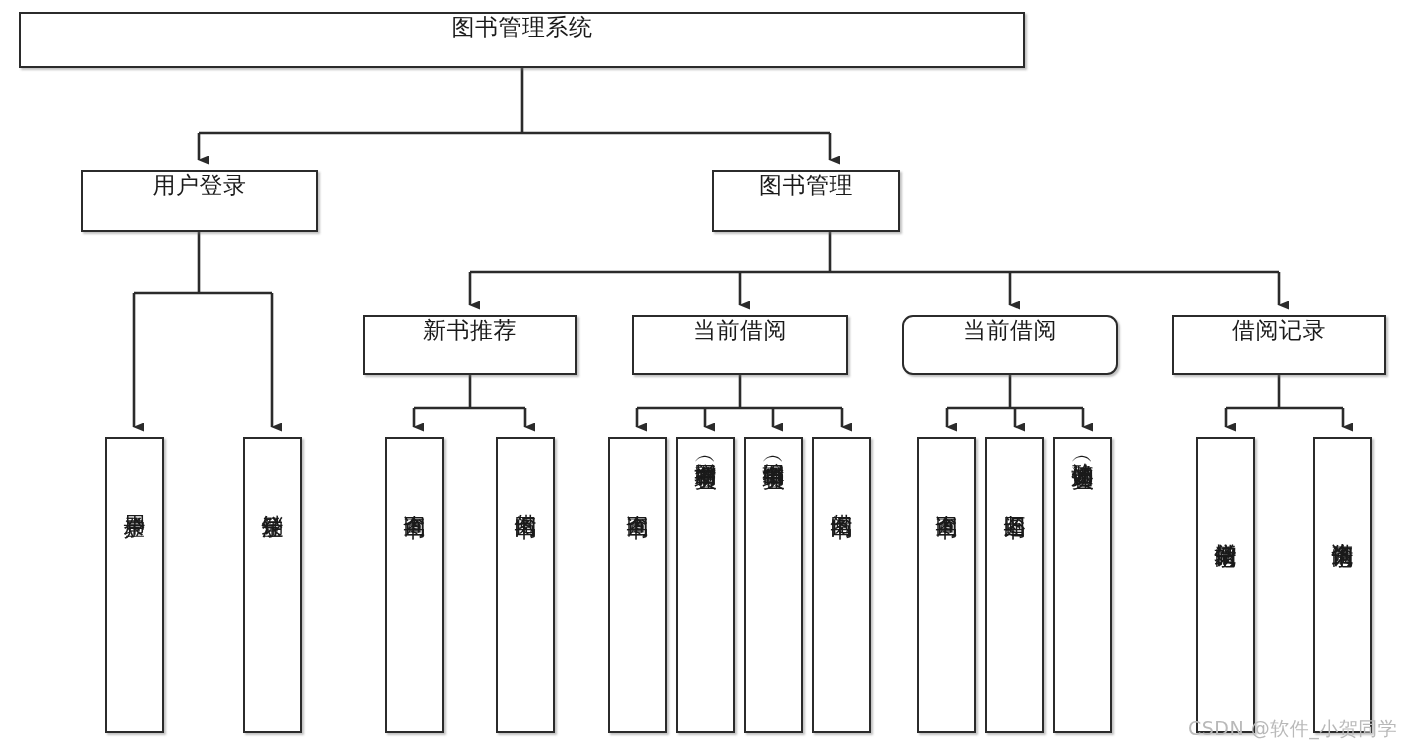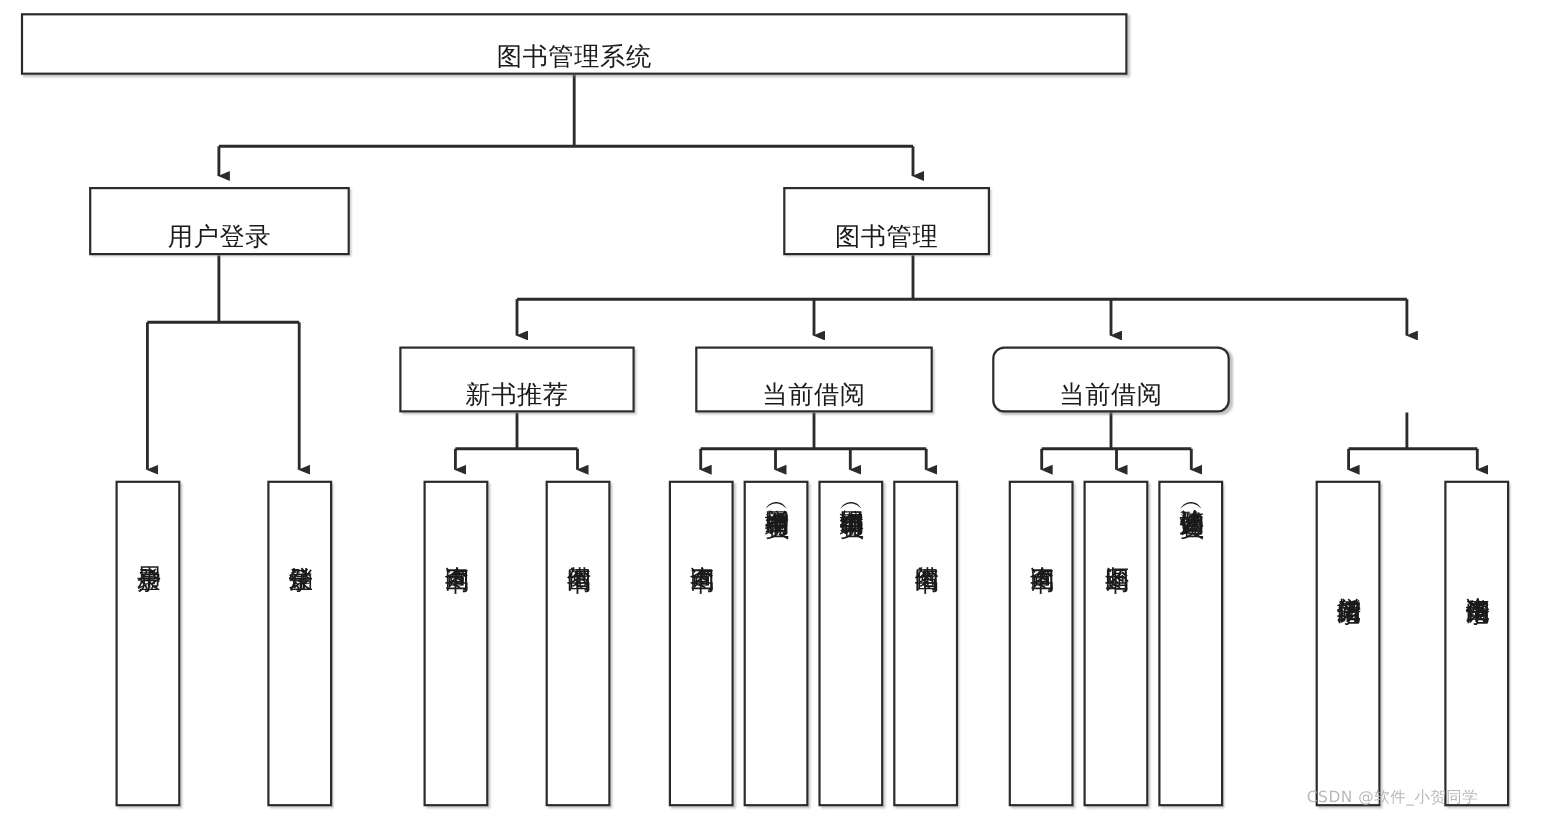--- a/index.html
+++ b/index.html
@@ -27,21 +27,21 @@
     height: 747px;
     pointer-events: none;
   }
   .node {
     position: absolute;
     box-sizing: border-box;
     background: #ffffff;
     border: 2px solid #2b2b2b;
     box-shadow: 2px 2px 2px rgba(120,120,120,0.45);
     display: flex;
-    align-items: flex-end;
+    align-items: flex-start;
     justify-content: center;
     color: #1a1a1a;
   }
   .node .label {
     display: block;
     text-align: center;
     line-height: 1.18;
     white-space: pre;
   }
   .node.horizontal .label {
@@ -64,21 +64,21 @@
   .node.vertical.mid .label {
     padding-top: 52px;
   }
   .node.vertical.low .label {
     padding-top: 80px;
   }
   #watermark {
     position: absolute;
     left: 1188px;
     top: 716px;
-    font-size: 14px;
+    font-size: 19px;
     color: #b9b9b9;
     letter-spacing: 0.5px;
     white-space: nowrap;
     user-select: none;
   }
 </style>
 </head>
 <body>
 
 <div id="diagram-root">
@@ -150,20 +150,23 @@
   </div>
 
   <div class="node horizontal" style="left:632px; top:315px; width:216px; height:60px;">
     <span class="label">当前借阅</span>
   </div>
 
   <div class="node horizontal" style="left:902px; top:315px; width:216px; height:60px;border-radius:11px;">
     <span class="label">当前借阅</span>
   </div>
 
+  <div class="node horizontal" style="left:1172px; top:315px; width:214px; height:60px;">
+    <span class="label">借阅记录</span>
+  </div>
 
   <div class="node vertical mid" style="left:105px; top:437px; width:59px; height:296px;">
     <span class="label">用户登录</span>
   </div>
 
   <div class="node vertical mid" style="left:243px; top:437px; width:59px; height:296px;">
     <span class="label">注销登录</span>
   </div>
 
   <div class="node vertical mid" style="left:385px; top:437px; width:59px; height:296px;">

